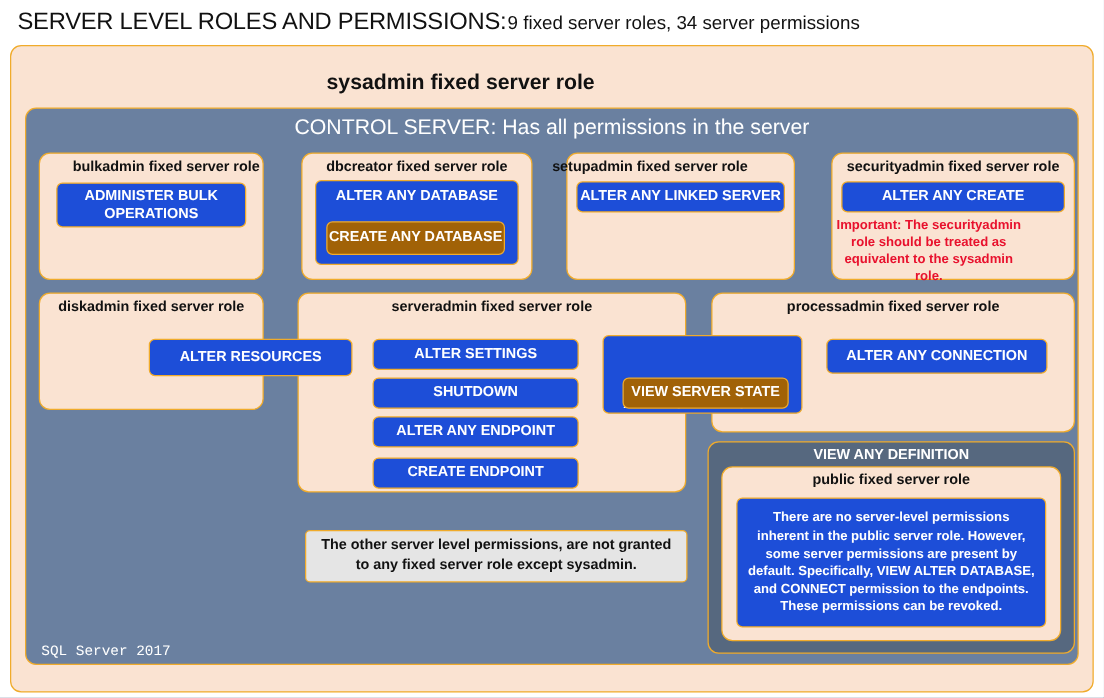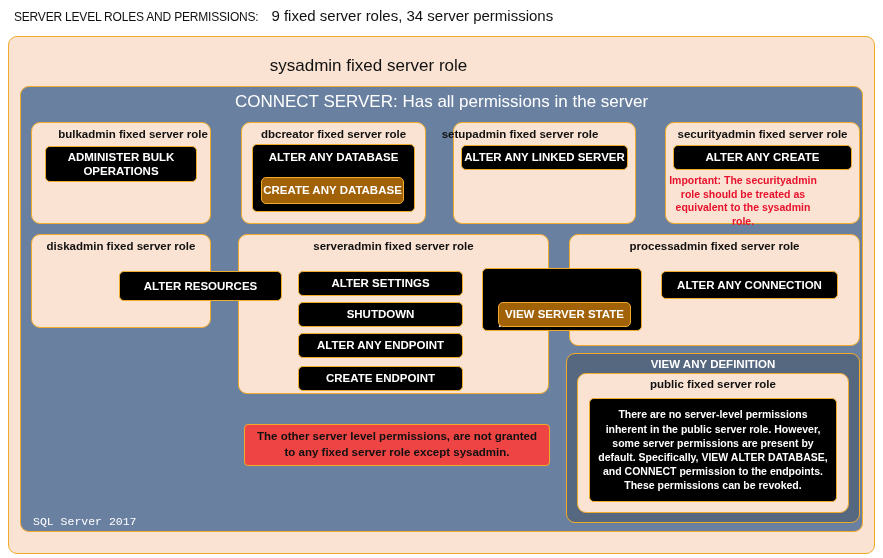--- a/index.html
+++ b/index.html
@@ -18,50 +18,50 @@
   
   #title-bar {
     position: absolute;
     left: 14px;
     top: 7px;
     width: 860px;
     height: 26px;
     white-space: nowrap;
   }
   #title-main {
-    font-size: 12px;
+    font-size: 19px;
     font-weight: 400;
     color: #111111;
     letter-spacing: -0.2px;
   }
   #title-sub {
     font-size: 15px;
     font-weight: 400;
     color: #111111;
-    margin-left: 13px;
+    margin-left: 1px;
   }
 
   
   .peach {
     position: absolute;
     background: #fae3d2;
     border: 1.5px solid #f0ab2b;
     border-radius: 9px;
     box-sizing: border-box;
   }
   .slate {
     position: absolute;
     background: #6a80a0;
     border: 1.5px solid #f0ab2b;
     border-radius: 9px;
     box-sizing: border-box;
   }
   .perm {
     position: absolute;
-    background: #000000;
+    background: #1d4ed8;
     border: 1.5px solid #f0ab2b;
     border-radius: 5px;
     box-sizing: border-box;
     color: #ffffff;
     font-weight: bold;
     font-size: 11.5px;
     display: flex;
     align-items: center;
     justify-content: center;
     text-align: center;
@@ -91,21 +91,21 @@
   .note-red {
     position: absolute;
     text-align: center;
     color: #e8112d;
     font-weight: bold;
     font-size: 10.5px;
     line-height: 1.3;
   }
   .note-peach {
     position: absolute;
-    background: #ef4444;
+    background: #e5e5e5;
     border: 1.5px solid #f0ab2b;
     border-radius: 4px;
     box-sizing: border-box;
     color: #111111;
     font-weight: bold;
     font-size: 11.5px;
     display: flex;
     align-items: center;
     justify-content: center;
     text-align: center;
@@ -124,25 +124,25 @@
 </style>
 </head>
 <body>
 
 <div id="title-bar">
   <span id="title-main">SERVER LEVEL ROLES AND PERMISSIONS:</span><span id="title-sub">9 fixed server roles, 34 server permissions</span>
 </div>
 
 <div class="peach" style="left:8px; top:36px; width:867px; height:518px;">
 </div>
-<div class="role-label" style="left:8px; top:56px; width:721px; font-size:17px; font-weight:normal;">sysadmin  fixed  server  role</div>
+<div class="role-label" style="left:8px; top:56px; width:721px; font-size:17px; font-weight:bold;">sysadmin  fixed  server  role</div>
 
 <div class="slate" style="left:20px; top:86px; width:843px; height:446px;">
 </div>
-<div class="white-head" style="left:20px; top:92px; width:843px; font-size:17px; font-weight:normal;">CONNECT SERVER: Has all permissions in the server</div>
+<div class="white-head" style="left:20px; top:92px; width:843px; font-size:17px; font-weight:normal;">CONTROL SERVER: Has all permissions in the server</div>
 
 <div class="peach" style="left:31px; top:122px; width:180px; height:102px;"></div>
 <div class="role-label" style="left:31px; top:128px; width:180px;padding-left:12px;">bulkadmin  fixed server role</div>
 <div class="perm" style="left:45px; top:146px; width:152px; height:36px;">ADMINISTER  BULK OPERATIONS</div>
 
 <div class="peach" style="left:241px; top:122px; width:185px; height:102px;"></div>
 <div class="role-label" style="left:241px; top:128px; width:185px;">dbcreator fixed server role</div>
 <div class="perm" style="left:252px; top:144px; width:163px; height:68px; align-items:flex-start; padding-top:5px;">
   <span>ALTER ANY DATABASE</span>
 </div>

